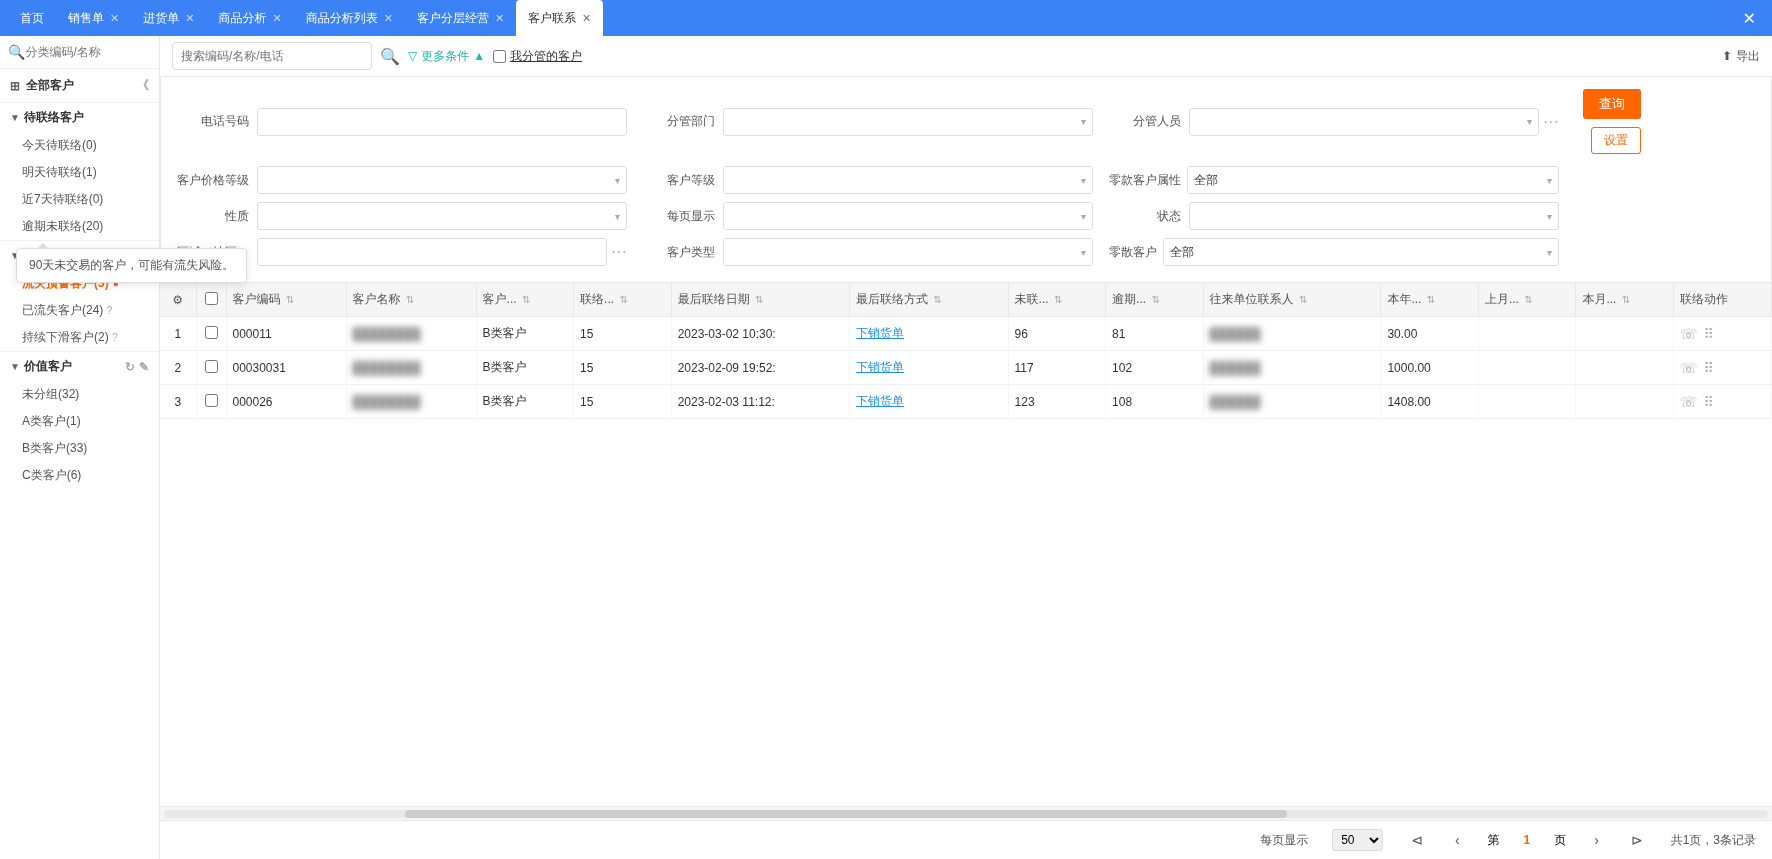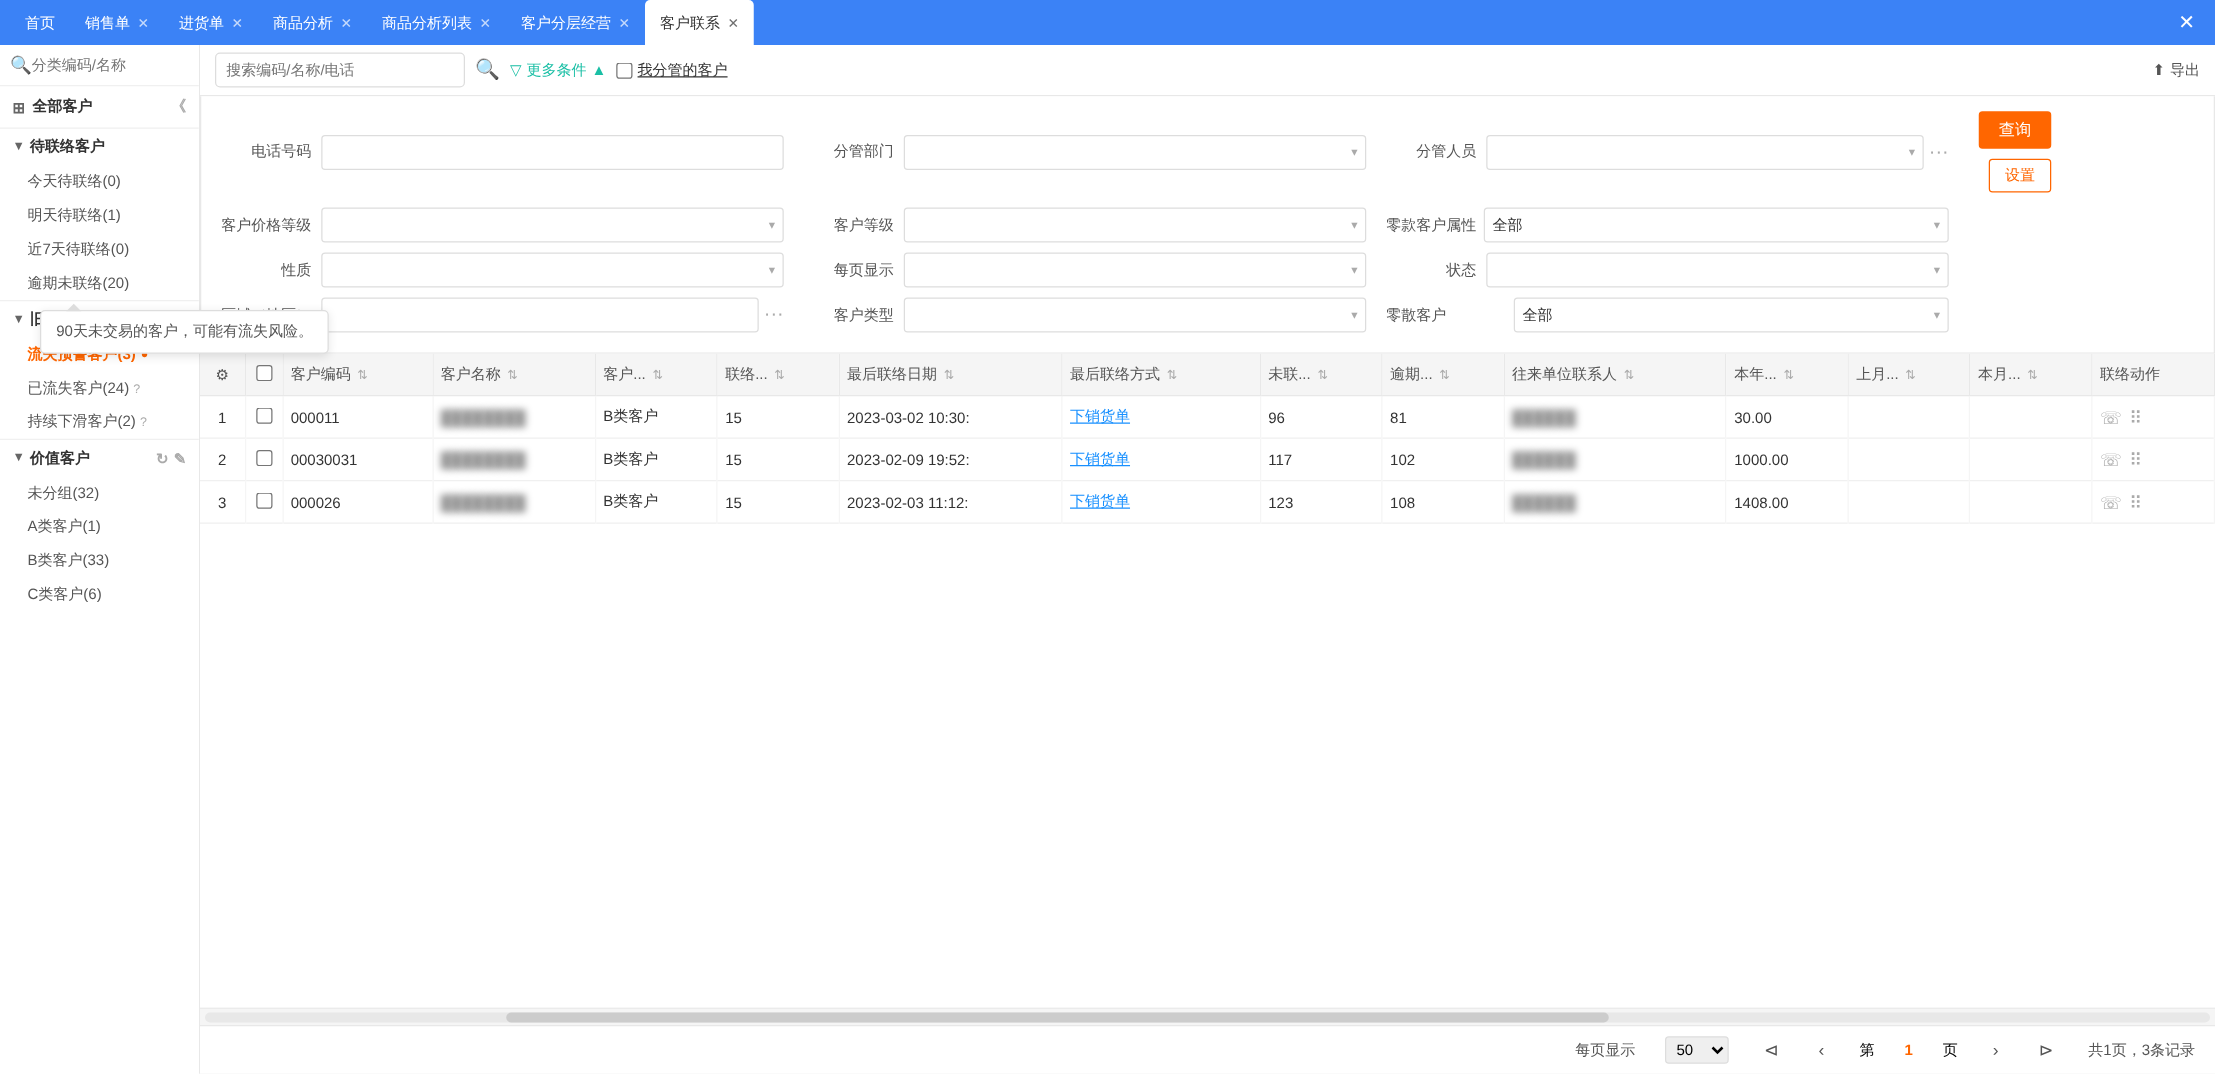--- a/index.html
+++ b/index.html
@@ -305,21 +305,21 @@
       user-select: none;
     }
 
     
     .action-icons { display: flex; gap: 6px; align-items: center; }
     .action-icon { color: #aaa; cursor: pointer; font-size: 14px; }
 
     
     .tooltip-box {
       position: absolute;
-      left: 32px;
+      left: 16px;
       top: 248px;
       background: #fff;
       border: 1px solid #ddd;
       border-radius: 4px;
       padding: 8px 12px;
       font-size: 12px;
       color: #555;
       box-shadow: 0 2px 8px rgba(0,0,0,0.1);
       white-space: nowrap;
       z-index: 10;
@@ -591,21 +591,21 @@
           </div>
           <span class="adv-filter-more-btn">···</span>
         </div>
         <div class="adv-filter-field">
           <label>客户类型</label>
           <div class="adv-filter-select">
             <span></span>
             <span class="chevron">▾</span>
           </div>
         </div>
-        <div class="adv-filter-field" style="min-width: 280px; gap: 48px;">
+        <div class="adv-filter-field" style="min-width: 280px;">
           <span class="adv-filter-inline-label">零散客户</span>
           <div class="adv-filter-select" style="min-width:80px;">
             <span>全部</span>
             <span class="chevron">▾</span>
           </div>
         </div>
         <div style="min-width:180px;"></div>
       </div>
     </div>
 

